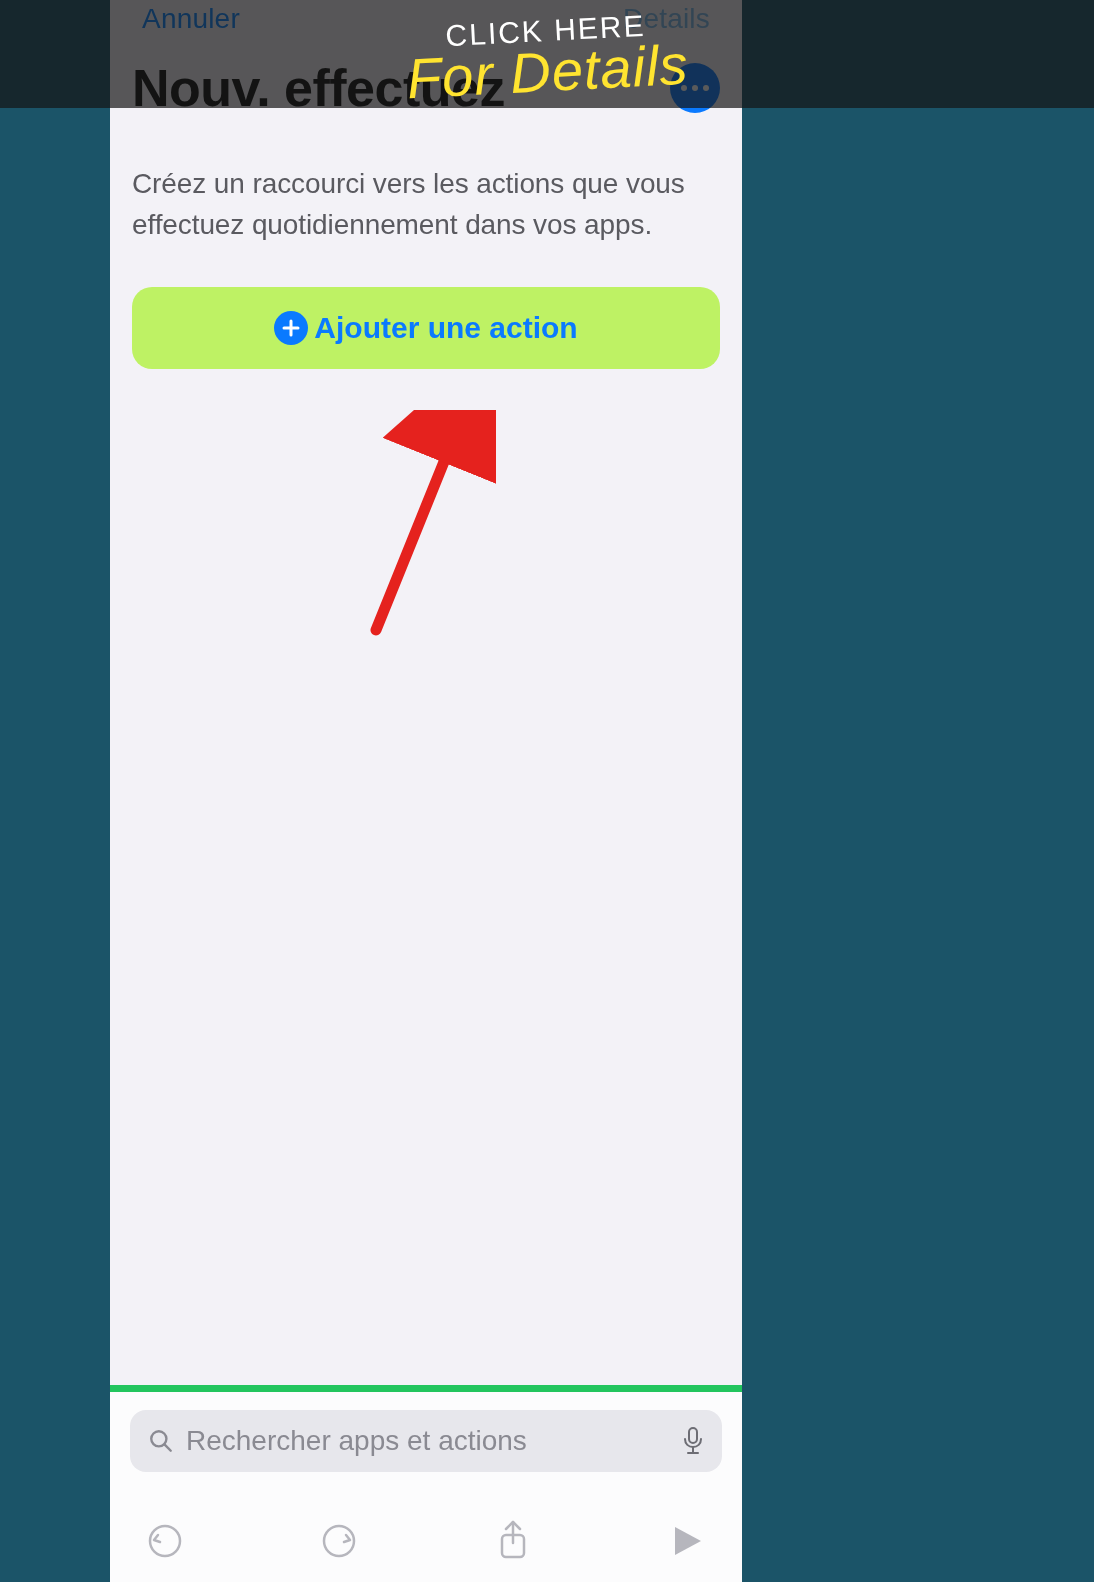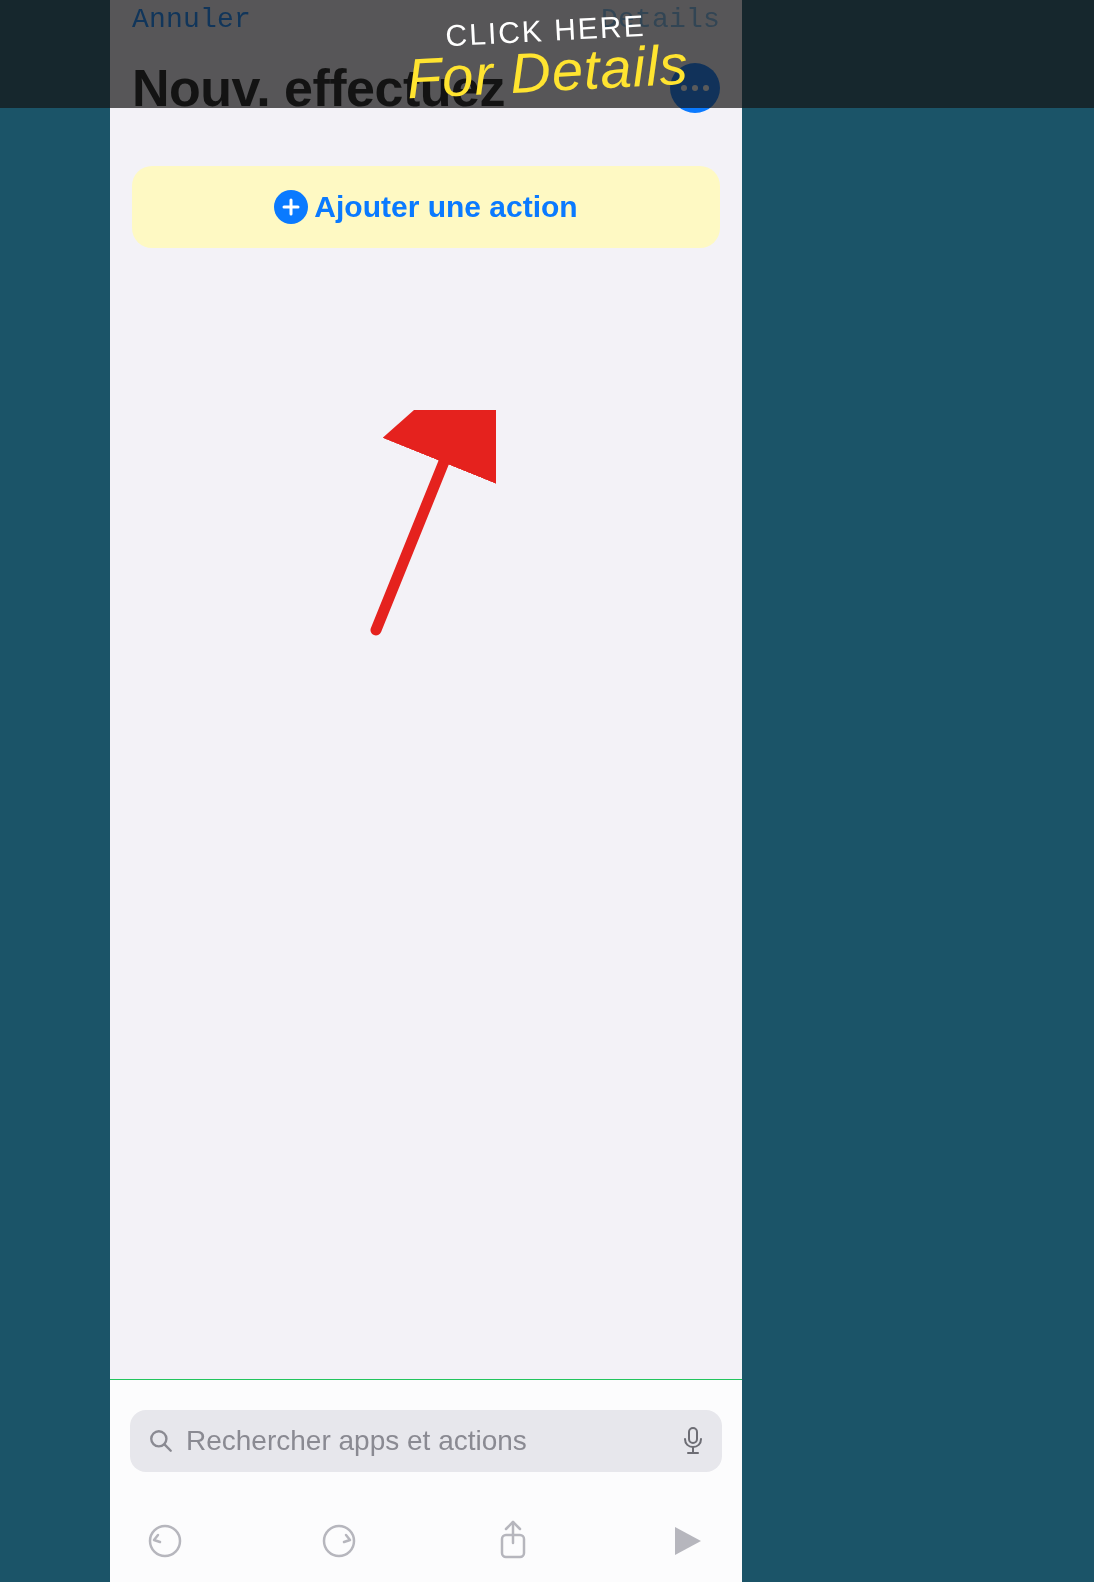--- a/index.html
+++ b/index.html
@@ -23,23 +23,22 @@
     background: #f3f2f7;
     display: flex;
     flex-direction: column;
   }
 
   
   .nav-row {
     display: flex;
     align-items: center;
     justify-content: space-between;
-    padding: 0 22px;
+    padding: 0 32px;
     height: 38px;
-    font-family: Liberation Mono, monospace;
   }
   .nav-cancel, .nav-next {
     font-size: 28px;
     color: #0a84ff;
     font-weight: 400;
     letter-spacing: 0.2px;
   }
   .nav-next { color: #7bb7ea; }
 
   
@@ -73,21 +72,21 @@
     padding: 40px 22px 0 22px;
     font-size: 28px;
     line-height: 1.45;
     color: #5a5a60;
     letter-spacing: -0.1px;
   }
 
   
   .add-action {
     margin: 42px 22px 0 22px;
-    background: #fef9c3;
+    background: #bef264;
     border-radius: 20px;
     height: 82px;
     display: flex;
     align-items: center;
     justify-content: center;
     gap: 6px;
   }
   .plus-circle {
     width: 34px; height: 34px; border-radius: 50%;
     background: #0a7aff;
@@ -97,22 +96,22 @@
   .add-action-label {
     font-size: 30px;
     font-weight: 600;
     color: #0a7aff;
   }
 
   
   .bottom-panel {
     margin-top: auto;
     background: #fcfcfd;
-    border-top: 1px solid #22c55e;
-    padding: 30px 20px 0 20px;
+    border-top: 7px solid #22c55e;
+    padding: 18px 20px 0 20px;
   }
   .search-bar {
     background: #e7e7ec;
     border-radius: 16px;
     height: 62px;
     display: flex;
     align-items: center;
     padding: 0 18px;
     gap: 12px;
   }
@@ -190,20 +189,21 @@
 
   <div class="title-row">
     <span class="title-text">Nouv. effectuez</span>
     <span class="more-btn">
       <span class="dot"></span>
       <span class="dot"></span>
       <span class="dot"></span>
     </span>
   </div>
 
+  <div class="subtitle">Créez un raccourci vers les actions que vous effectuez quotidiennement dans vos apps.</div>
 
   <div class="add-action">
     <span class="plus-circle">
       <svg width="20" height="20" viewBox="0 0 20 20">
         <path d="M10 3v14M3 10h14" stroke="#fff" stroke-width="3" stroke-linecap="round"></path>
       </svg>
     </span>
     <span class="add-action-label">Ajouter une action</span>
   </div>
 

